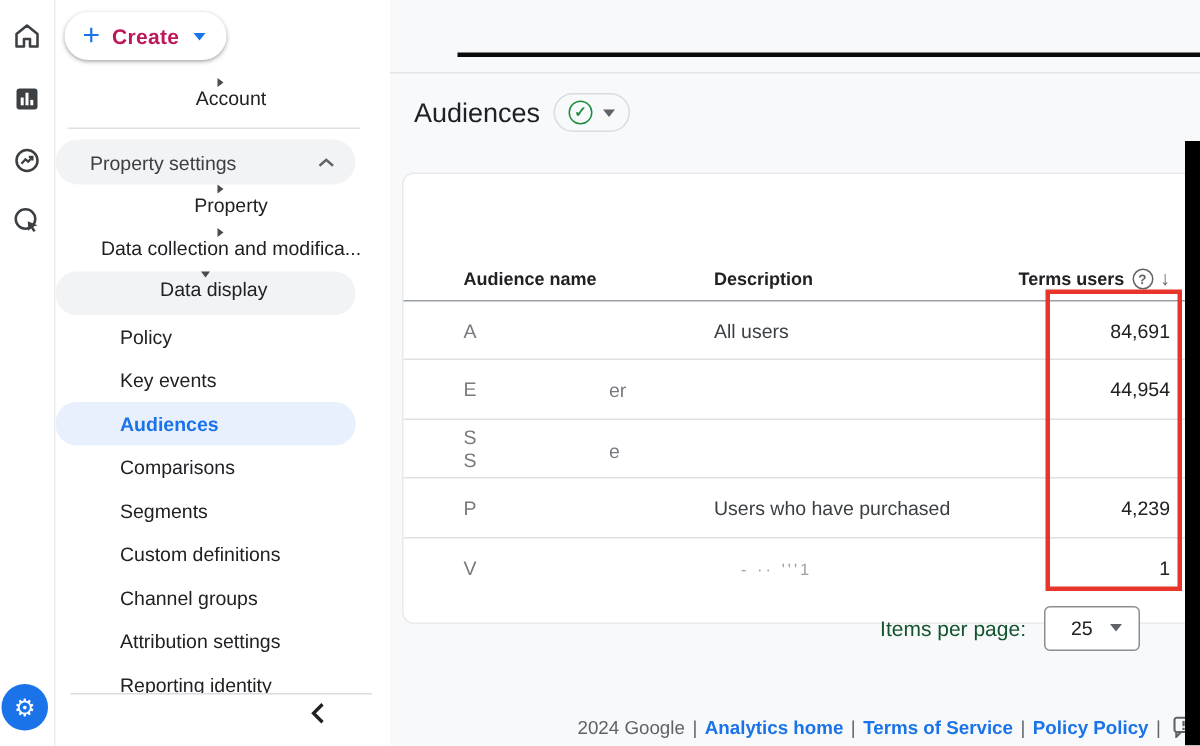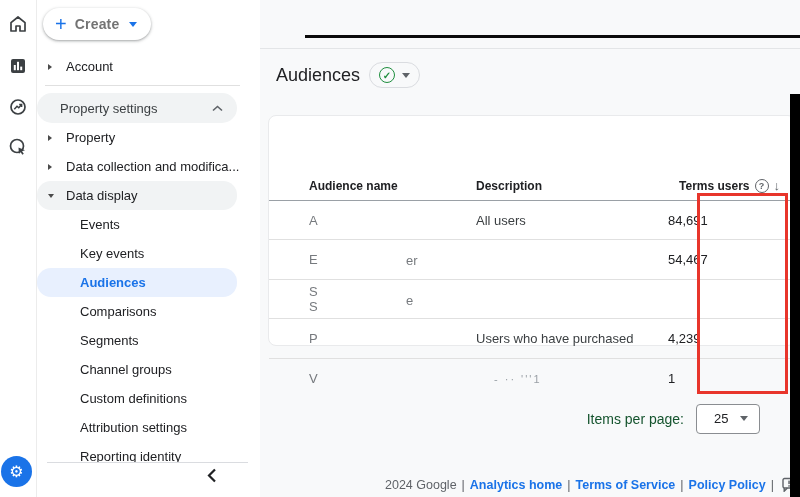--- a/index.html
+++ b/index.html
@@ -14,29 +14,29 @@
   .rail-gear { position:absolute; left:1px; top:456px; width:31px; height:31px; border-radius:50%;
           background:#1a73e8; color:#fff; display:flex; align-items:center; justify-content:center;
           font-size:16px; cursor:pointer; }
 
   
   .sidebar { position:absolute; left:37px; top:0; width:223px; height:497px; background:#fff; z-index:2; }
   .create-btn { position:absolute; left:6px; top:8px; height:32px; padding:0 14px 0 12px;
       background:#fff; border:none; border-radius:17px; display:flex; align-items:center;
       box-shadow:0 1px 2px rgba(60,64,67,.3), 0 1px 3px 1px rgba(60,64,67,.15); cursor:pointer; }
   .plus { color:#1a73e8; font-size:20px; font-weight:400; line-height:1; margin-right:8px; }
-  .create-lbl { color:#737373; font-size:14px; font-weight:700; letter-spacing:.2px; margin-right:10px; }
+  .create-lbl { color:#be185d; font-size:14px; font-weight:700; letter-spacing:.2px; margin-right:10px; }
   .caret { width:0; height:0; border-left:4px solid transparent; border-right:4px solid transparent;
            border-top:5px solid #5f6368; }
   .caret.blue { border-top-color:#1a73e8; }
 
   .nav { position:absolute; top:52px; left:0; right:0; height:410px; overflow:hidden; }
   .nav-item { height:29px; display:flex; align-items:center; font-size:13px; color:#202124; cursor:pointer; }
   .nav-item .lbl { white-space:nowrap; }
-  .top { padding-left:11px; }
+  .top { padding-left:11px;flex-direction:column; }
   .child { padding-left:43px; }
   .tri { width:9px; margin-right:9px; display:flex; }
   .tri i { display:block; width:0; height:0; }
   .tri-r i { border-top:3.5px solid transparent; border-bottom:3.5px solid transparent; border-left:4.5px solid #4a4a4a; }
   .tri-d i { border-left:3.5px solid transparent; border-right:3.5px solid transparent; border-top:4.5px solid #4a4a4a; }
   .nav-sep { height:8px; }
   .nav-sep i { display:block; border-top:1px solid #e0e0e0; margin:4px 20px 0 8px; }
   .section { height:30px; padding-left:23px; background:#f1f3f4; border-radius:15px; margin-right:23px; color:#3c4043; }
   .pill-gray { background:#f1f3f4; border-radius:14px; margin-right:23px; }
   .selected { background:#e8f0fe; border-radius:14px; margin-right:23px; }
@@ -49,42 +49,42 @@
   .main { position:absolute; left:260px; top:0; width:540px; height:497px; background:#f8f9fa; }
   .redact-top { position:absolute; left:45px; top:35px; width:495px; height:3px; background:#0b0b0b; }
   .hdr-div { position:absolute; top:48px; left:0; width:540px; border-top:1px solid #e3e5e7; }
   .title-row { position:absolute; left:16px; top:60px; height:30px; display:flex; align-items:center; gap:9px; }
   .title-row h1 { font-size:18px; font-weight:400; color:#202124; }
   .status-pill { display:inline-flex; align-items:center; height:26px; padding:0 9px;
       border:1px solid #dadce0; border-radius:14px; cursor:pointer; background:transparent; }
   .chk { width:16px; height:16px; border:1.6px solid #1e8e3e; border-radius:50%; color:#1e8e3e;
       font-size:10px; font-weight:700; display:flex; align-items:center; justify-content:center; margin-right:7px; }
 
-  .card { position:absolute; left:8px; top:115px; width:528px; height:231px; background:#fff;
+  .card { position:absolute; left:8px; top:115px; width:528px; height:301px; background:#fff;
       border:1px solid #e9eaec; border-radius:8px; }
   .thead { position:absolute; top:55px; left:0; right:0; height:30px; display:grid;
       grid-template-columns:167px 1fr 112px; padding:0 15px 0 40px; align-items:center;
       border-bottom:1px solid #9aa0a6; font-size:12px; font-weight:700; color:#202124; }
   .th.total { display:flex; align-items:center; justify-content:flex-end; gap:5px; }
   .help { width:14px; height:14px; border:1.3px solid #5f6368; border-radius:50%; color:#5f6368;
       font-size:9px; font-weight:700; display:flex; align-items:center; justify-content:center; cursor:pointer; }
   .sort { color:#5f6368; font-size:13px; line-height:1; cursor:pointer; }
 
   .tbody { position:absolute; top:85px; left:0; right:0; }
   .trow { height:39.4px; display:grid; grid-template-columns:167px 1fr 112px; padding:0 15px 0 40px;
       align-items:center; font-size:13px; cursor:pointer; }
   .trow:not(:last-child) { border-bottom:1px solid #e0e0e0; }
   .ncell { position:relative; height:100%; display:flex; align-items:center; color:#5f6368; opacity:.85; }
   .ncell .nfrag { position:absolute; left:97px; top:50%; transform:translateY(-50%); }
   .two-line .ncell { align-items:center; }
   .two-line .nmain { display:flex; flex-direction:column; line-height:15px; }
   .two-line .nfrag { top:13px; transform:none; }
   .dcell { color:#3c4043; }
   .dfrag { color:#9aa0a6; font-size:11px; letter-spacing:2px; margin-left:18px; }
-  .tcell { text-align:left; color:#202124; }
+  .tcell { text-align:right; color:#202124; }
 
   .pager { position:absolute; top:282px; left:0; right:0; height:41px; display:flex; align-items:center;
       justify-content:flex-end; padding-right:35px; gap:12px; }
   .pager-lbl { font-size:14px; color:#14532d; }
   .pager-dd { width:64px; height:30px; border:1px solid #8a8d91; border-radius:4px; display:flex;
       align-items:center; justify-content:space-between; padding:0 11px 0 17px; font-size:13px;
       color:#202124; cursor:pointer; background:#fff; }
 
   .footer { position:absolute; left:125px; top:477px; display:flex; align-items:center; gap:5px;
       font-size:12.5px; white-space:nowrap; }
@@ -171,39 +171,39 @@
           </span>
         <span class="lbl">Data collection and modifica...</span>
       </div>
       <div class="nav-item top pill-gray">
         <span class="tri tri-d">
             <i></i>
           </span>
         <span class="lbl">Data display</span>
       </div>
       <div class="nav-item child">
-        <span class="lbl">Events</span>
+        <span class="lbl">Policy</span>
       </div>
       <div class="nav-item child">
         <span class="lbl">Key events</span>
       </div>
       <div class="nav-item child selected">
         <span class="lbl">Audiences</span>
       </div>
       <div class="nav-item child">
         <span class="lbl">Comparisons</span>
       </div>
       <div class="nav-item child">
         <span class="lbl">Segments</span>
       </div>
       <div class="nav-item child">
+        <span class="lbl">Custom definitions</span>
+      </div>
+      <div class="nav-item child">
         <span class="lbl">Channel groups</span>
-      </div>
-      <div class="nav-item child">
-        <span class="lbl">Custom definitions</span>
       </div>
       <div class="nav-item child">
         <span class="lbl">Attribution settings</span>
       </div>
       <div class="nav-item child">
         <span class="lbl">Reporting identity</span>
       </div>
     </nav>
 
     <div class="side-div"></div>
@@ -253,21 +253,21 @@
           <div class="tcell">84,691</div>
         </div>
         <div class="trow">
           <div class="ncell">
             <span class="nmain"><span>E</span></span>
             <span class="nfrag">er</span>
           </div>
           <div class="dcell">
             <span></span>
           </div>
-          <div class="tcell">54,467</div>
+          <div class="tcell">44,954</div>
         </div>
         <div class="trow two-line">
           <div class="ncell">
             <span class="nmain">
               <span>S</span>
               <span>S</span>
             </span>
             <span class="nfrag">e</span>
           </div>
           <div class="dcell">

